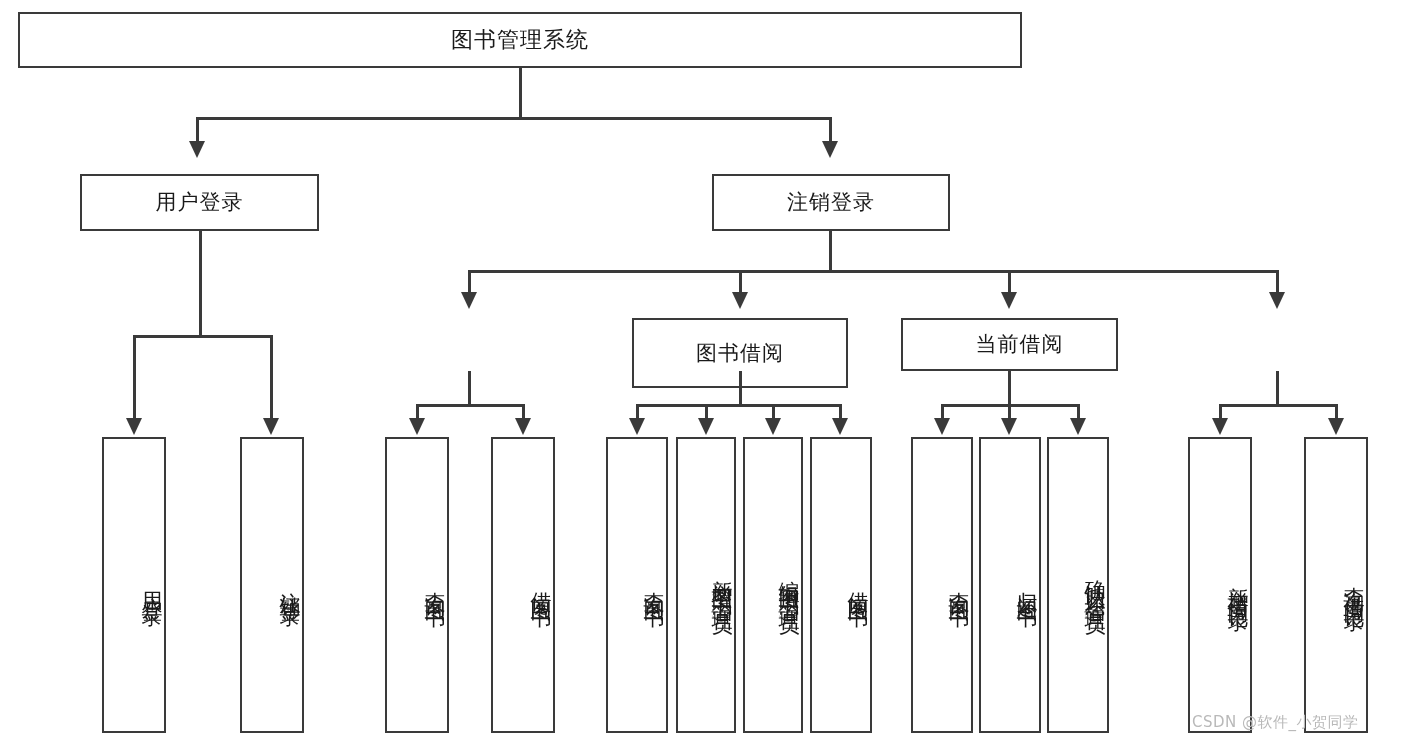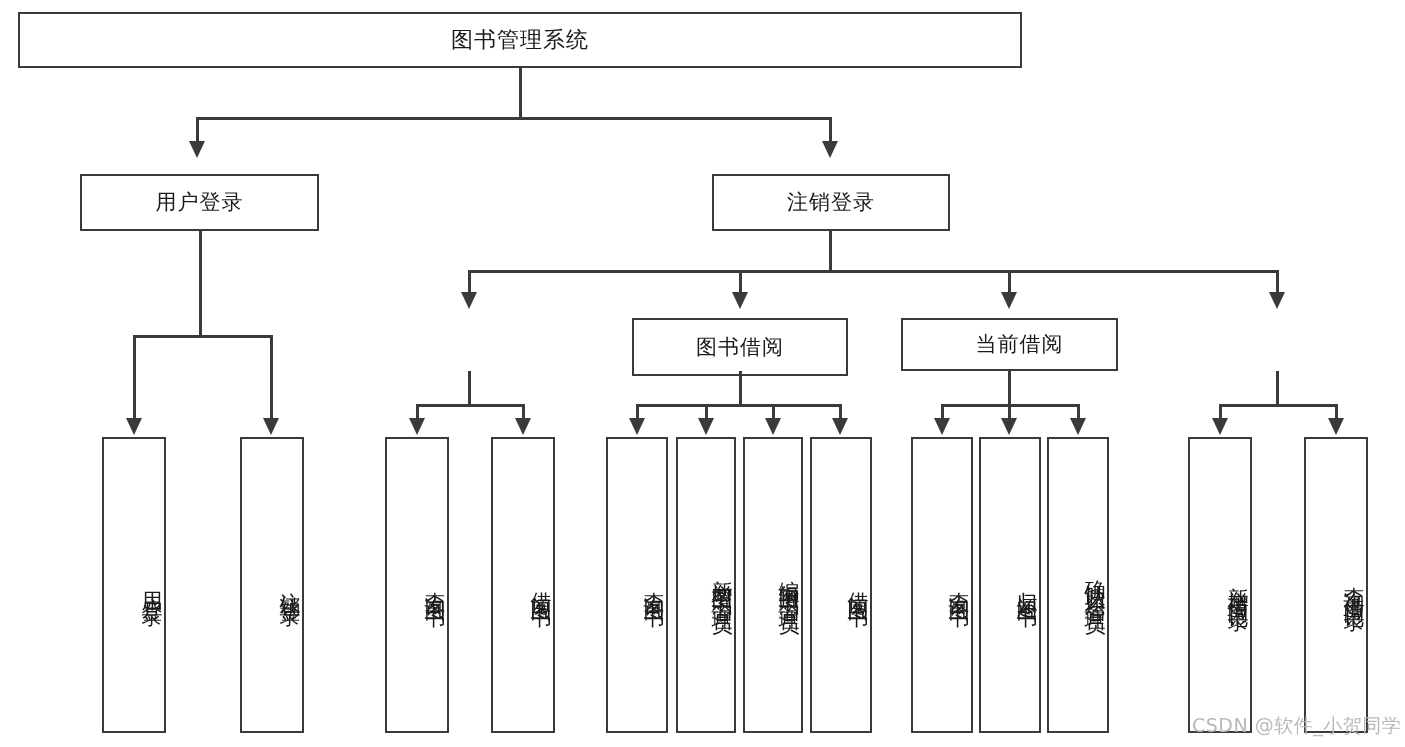--- a/index.html
+++ b/index.html
@@ -59,21 +59,21 @@
   .arrow{
     position:absolute;
     width:0;height:0;
     border-left:8px solid transparent;
     border-right:8px solid transparent;
     border-top:17px solid #3a3a3a;
   }
   
   #watermark{
     position:absolute;
-    font-size:19px;
+    font-size:15px;
     color:#b9b9b9;
     white-space:nowrap;
     letter-spacing:0.5px;
     pointer-events:none;
   }
 </style>
 </head>
 <body>
 
 <div id="canvas">
@@ -109,21 +109,21 @@
   <div class="hline" style="left:468px;top:270px;width:811px;height:3px;"></div>
   <div class="vline" style="left:468px;top:270px;width:3px;height:24px;"></div>
   <div class="arrow" style="left:461px;top:292px;"></div>
   <div class="vline" style="left:739px;top:270px;width:3px;height:24px;"></div>
   <div class="arrow" style="left:732px;top:292px;"></div>
   <div class="vline" style="left:1008px;top:270px;width:3px;height:24px;"></div>
   <div class="arrow" style="left:1001px;top:292px;"></div>
   <div class="vline" style="left:1276px;top:270px;width:3px;height:24px;"></div>
   <div class="arrow" style="left:1269px;top:292px;"></div>
 
-  <div class="node h" style="left:632px;top:318px;width:216px;height:58px;">
+  <div class="node h" style="left:632px;top:318px;width:216px;height:70px;">
     <span class="txt">图书借阅</span>
   </div>
   <div class="node h" style="left:901px;top:318px;width:217px;height:53px;padding-left:20px;">
     <span class="txt">当前借阅</span>
   </div>
 
   <div class="vline" style="left:468px;top:371px;width:3px;height:33px;"></div>
   <div class="hline" style="left:416px;top:404px;width:109px;height:3px;"></div>
   <div class="vline" style="left:416px;top:404px;width:3px;height:16px;"></div>
   <div class="arrow" style="left:409px;top:418px;"></div>

